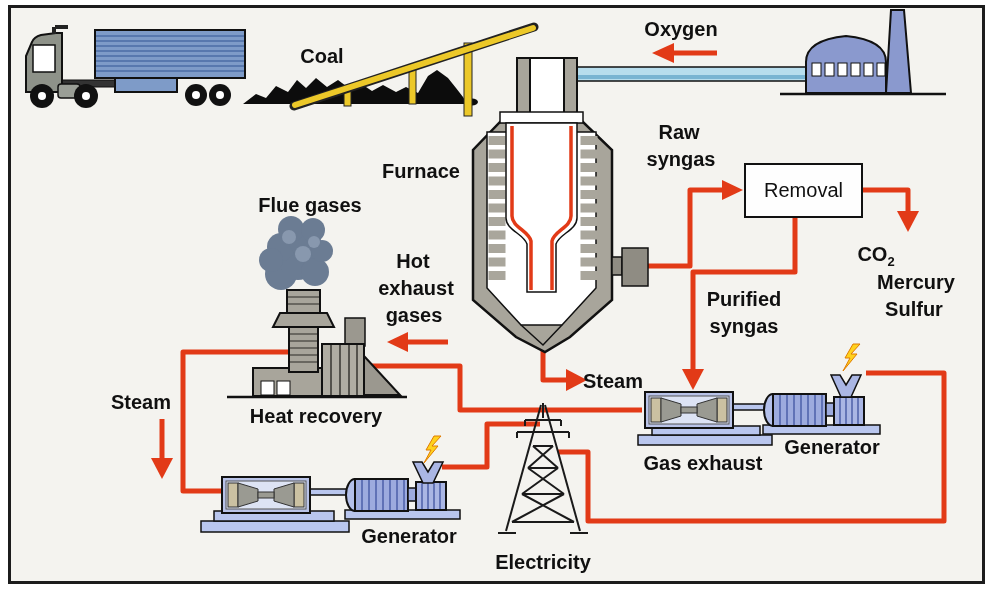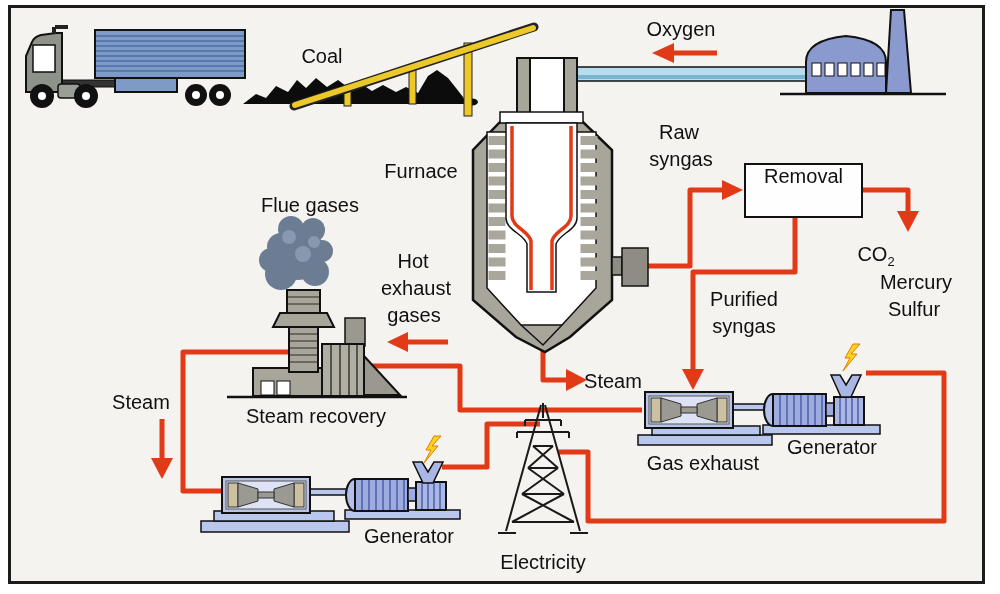--- a/index.html
+++ b/index.html
@@ -2,25 +2,25 @@
 <html><head>
 <meta charset="utf-8">
 <style>
   html,body{margin:0;padding:0;background:#fff;}
   #stage{position:relative;width:1000px;height:594px;background:#ffffff;overflow:hidden;
          font-family:"Liberation Sans",sans-serif;}
   #frame{position:absolute;left:8px;top:5px;width:977px;height:579px;
          border:3px solid #1c1c1c;background:#f4f3ef;box-sizing:border-box;}
   svg{position:absolute;left:0;top:0;}
   .lbl{position:absolute;transform:translate(-50%,-50%);font-size:20px;color:#101010;
-       white-space:nowrap;text-align:right;line-height:1.05;}
+       white-space:nowrap;text-align:right;line-height:1.05;font-weight:bold;}
   .sub{font-size:13px;position:relative;top:5px;}
   #removal-box{position:absolute;left:744px;top:163px;width:119px;height:55px;
        background:#fefefe;border:2px solid #111;box-sizing:border-box;
-       display:flex;justify-content:center;font-size:20px;color:#101010;}
+       display:flex;align-items:center;justify-content:center;font-size:20px;color:#101010;}
 </style>
 </head>
 <body>
 
 <div id="stage">
   <div id="frame"></div>
 
   <svg width="1000" height="594" viewBox="0 0 1000 594">
 
     <g stroke="#e23a17" stroke-width="5" fill="none" stroke-linejoin="round" stroke-linecap="butt">
@@ -282,20 +282,20 @@
 
   <div class="lbl" style="left:744px;top:299px">Purified</div>
   <div class="lbl" style="left:744px;top:326px">syngas</div>
   <div class="lbl" style="left:613px;top:381px">Steam</div>
 
   <div class="lbl" style="left:310px;top:205px">Flue gases</div>
   <div class="lbl" style="left:413px;top:261px">Hot</div>
   <div class="lbl" style="left:416px;top:288px">exhaust</div>
   <div class="lbl" style="left:414px;top:315px">gases</div>
 
-  <div class="lbl" style="left:316px;top:416px">Steam recovery</div>
+  <div class="lbl" style="left:316px;top:416px">Heat recovery</div>
 
   <div class="lbl" style="left:141px;top:402px">Steam</div>
   <div class="lbl" style="left:409px;top:536px">Generator</div>
   <div class="lbl" style="left:703px;top:463px">Gas exhaust</div>
   <div class="lbl" style="left:832px;top:447px">Generator</div>
   <div class="lbl" style="left:543px;top:562px">Electricity</div>
 </div>
 
 </body></html>

